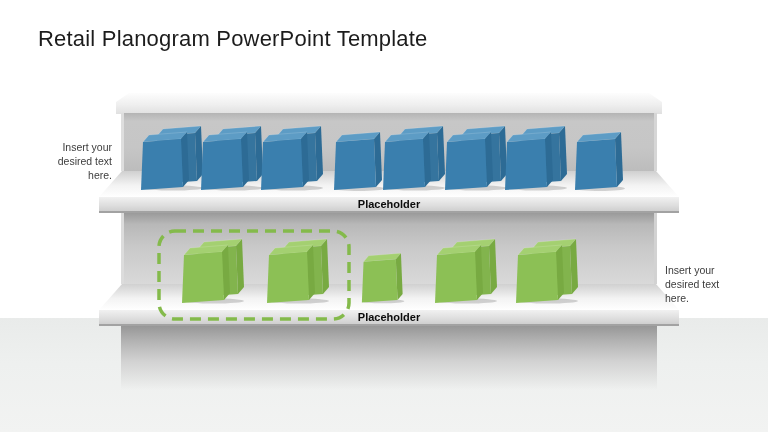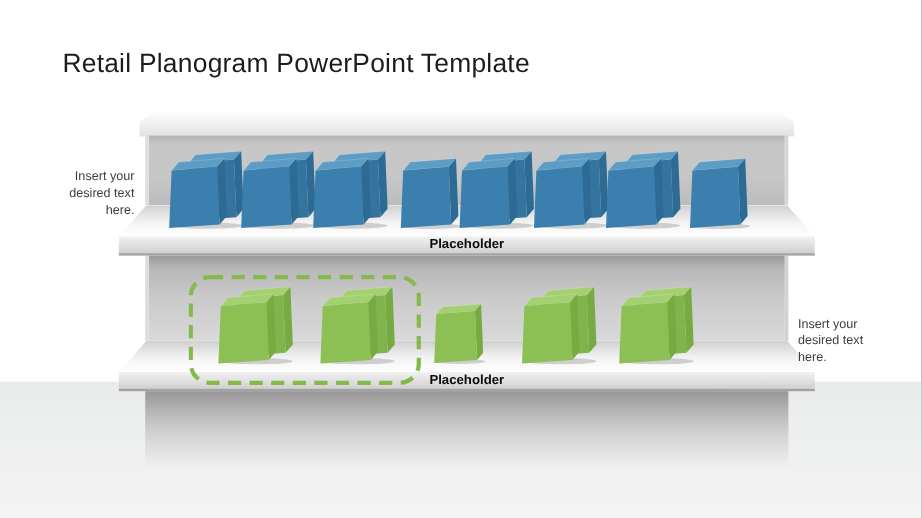--- a/index.html
+++ b/index.html
@@ -2,21 +2,21 @@
 <html><head>
 <meta charset="utf-8">
 <style>
   html,body{margin:0;padding:0;background:#888;}
   #canvas{
     position:relative;width:768px;height:432px;background:#ffffff;overflow:hidden;
     font-family:"Liberation Sans", sans-serif;
   }
   
   .slide-title{
-    position:absolute;left:38px;top:26px;margin:14px;
+    position:absolute;left:38px;top:26px;margin:0;
     font-size:22px;font-weight:500;color:#1c1c1c;letter-spacing:.2px;
   }
   
   .floor{
     position:absolute;left:0;top:318px;width:768px;height:114px;
     background:linear-gradient(180deg,#e9ebea 0%,#eef0ef 40%,#f2f3f2 100%);
   }
   .floor-shadow{
     position:absolute;left:80px;top:318px;width:620px;height:80px;
     background:radial-gradient(ellipse 50% 70% at 50% 0%,rgba(0,0,0,0.10),rgba(0,0,0,0) 75%);

